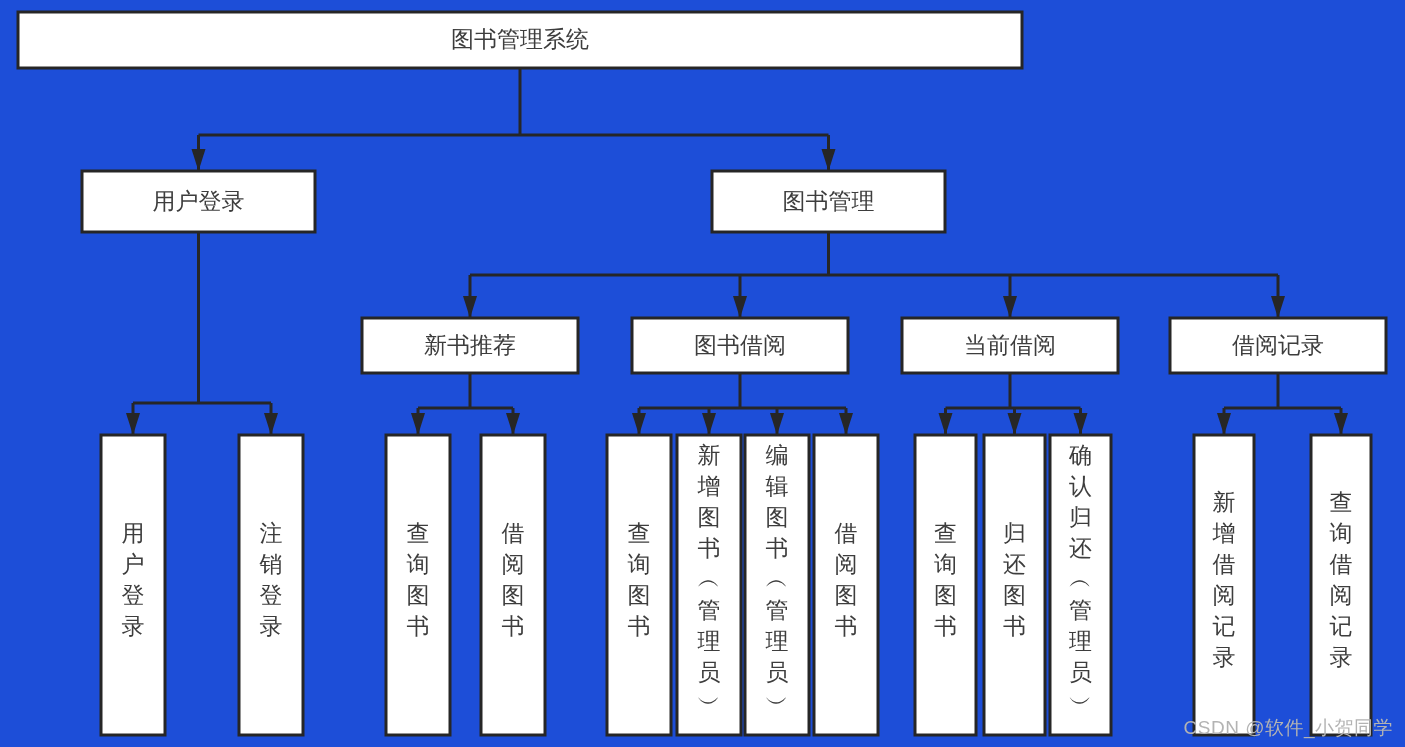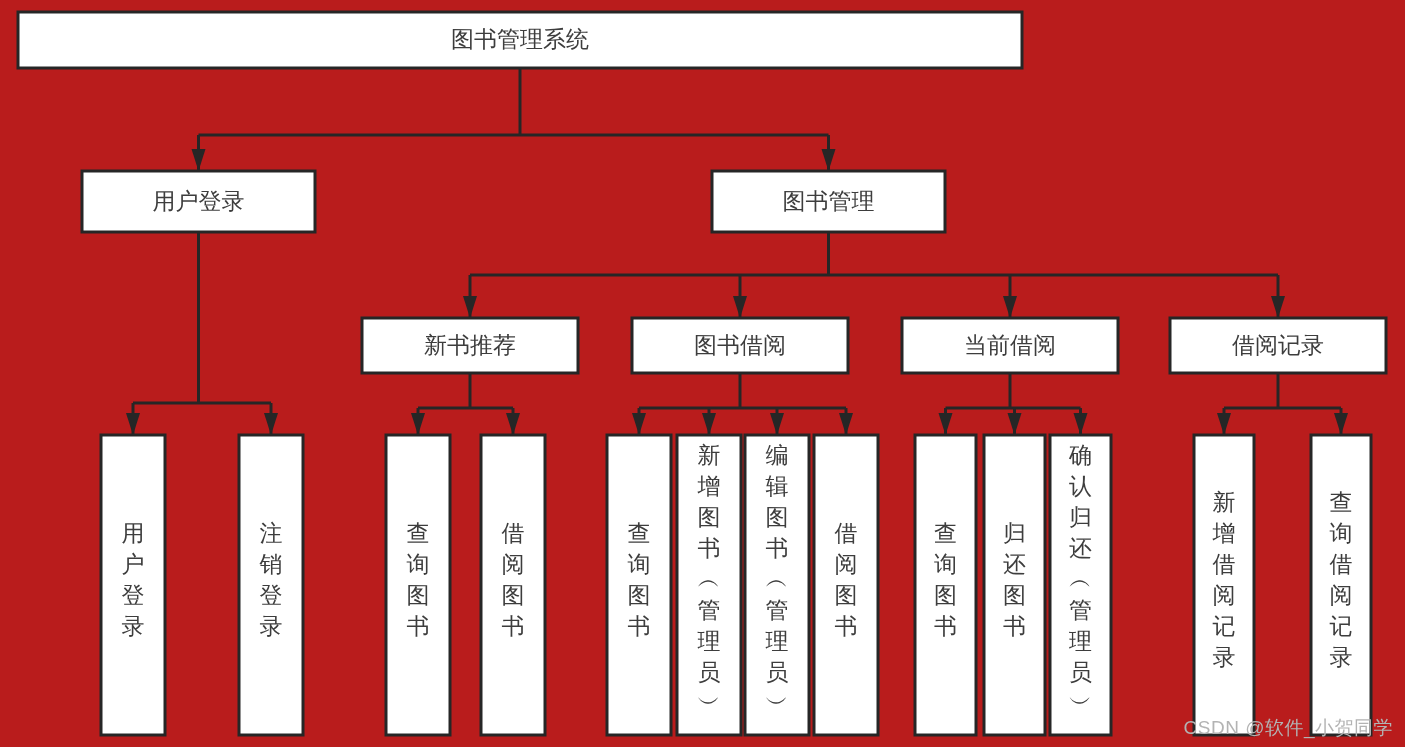--- a/index.html
+++ b/index.html
@@ -7,21 +7,21 @@
     padding: 0;
     background: #ffffff;
   }
   body {
     font-family: "Liberation Sans", "DejaVu Sans", sans-serif;
   }
   #stage {
     position: relative;
     width: 1405px;
     height: 747px;
-    background: #b91c1c;
+    background: #1d4ed8;
     overflow: hidden;
   }
   svg#diagram {
     position: absolute;
     left: 0;
     top: 0;
     width: 1405px;
     height: 747px;
   }
   .node-rect {

